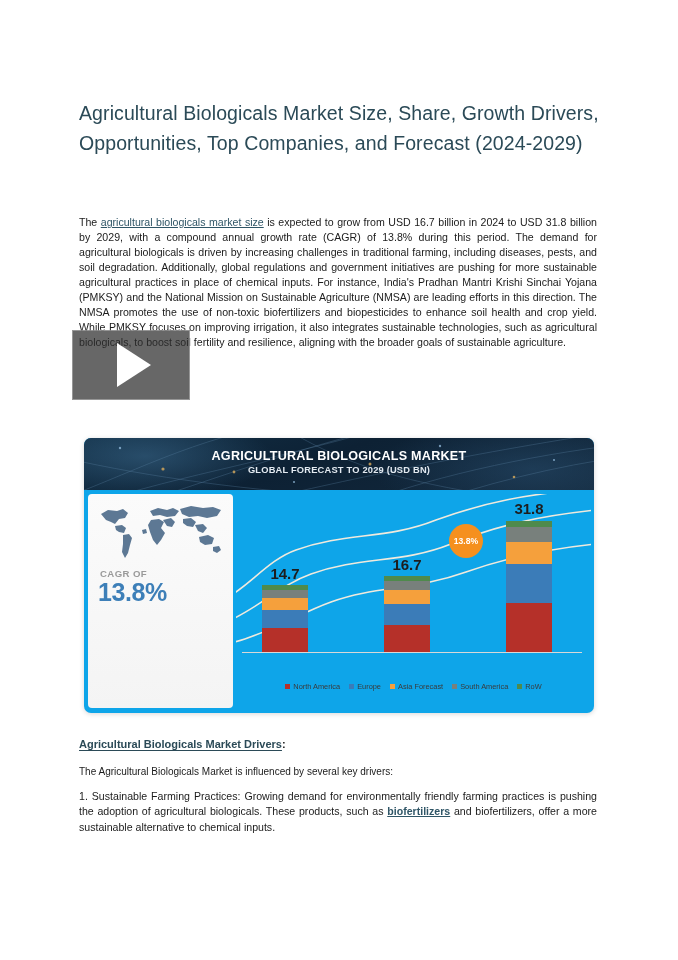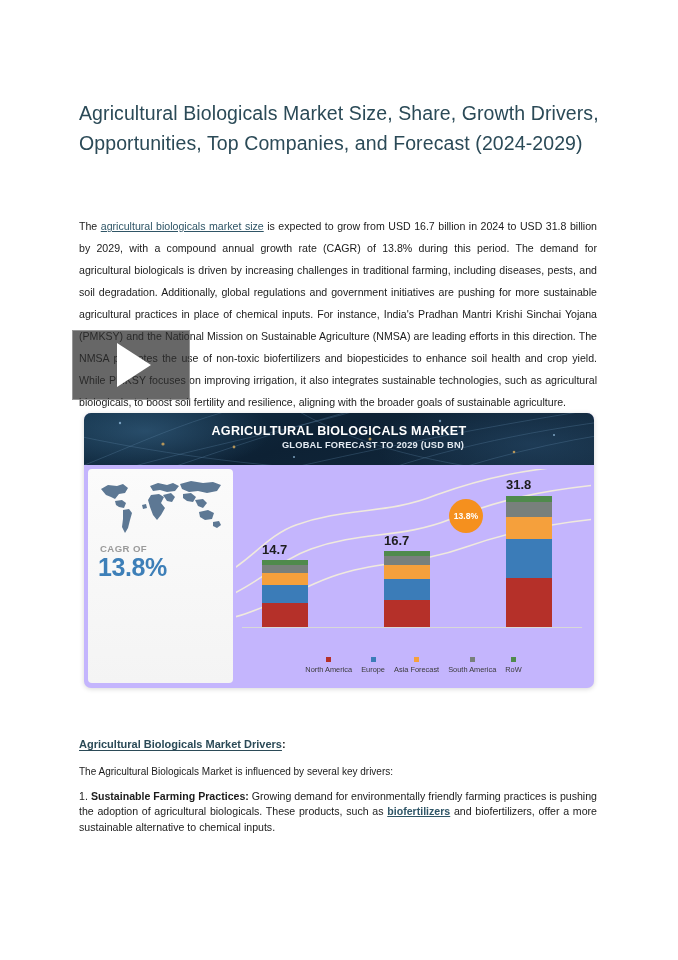--- a/index.html
+++ b/index.html
@@ -35,21 +35,21 @@
     letter-spacing: 0.1px;
   }
 
   
   .intro-para {
     position: absolute;
     left: 79px;
     top: 215px;
     width: 518px;
     font-size: 10.6px;
-    line-height: 22px;
+    line-height: 15px;
     color: #1b1b1b;
     text-align: justify;
     text-justify: inter-word;
   }
   .inline-link {
     color: #2f5566;
     text-decoration: underline;
     text-underline-offset: 1px;
   }
 
@@ -73,24 +73,24 @@
     border-left: 34px solid #ffffff;
     border-top: 22px solid transparent;
     border-bottom: 22px solid transparent;
     margin-left: 6px;
   }
 
   
   .infographic {
     position: absolute;
     left: 84px;
-    top: 413px;
+    top: 438px;
     width: 510px;
     height: 275px;
-    background: #c4b5fd;
+    background: #0ea5e9;
     border-radius: 7px;
     box-shadow: 0 1px 5px rgba(0,0,0,0.16);
     overflow: hidden;
   }
   .ig-header {
     position: absolute;
     left: 0; top: 0;
     width: 510px;
     height: 52px;
     background:
@@ -114,21 +114,20 @@
   .ig-subtitle {
     position: absolute;
     left: 0;
     top: 27px;
     width: 510px;
     text-align: center;
     color: #e3eaf1;
     font-size: 9.3px;
     font-weight: bold;
     letter-spacing: 0.2px;
-    padding-left: 34px;
   }
 
   
   .cagr-panel {
     position: absolute;
     left: 4px;
     top: 56px;
     width: 145px;
     height: 214px;
     background: linear-gradient(180deg,#fbfbfb 0%, #f4f4f4 100%);
@@ -204,21 +203,22 @@
     position: absolute;
     bottom: 0;
     width: 46px;
     display: flex;
     flex-direction: column-reverse;
   }
   .seg { width: 100%; }
   .bar-value {
     position: absolute;
     width: 46px;
-    font-size: 13px;
+    text-align: center;
+    font-size: 15px;
     font-weight: bold;
     color: #1d1d1d;
   }
   .cagr-bubble {
     position: absolute;
     width: 34px;
     height: 34px;
     border-radius: 50%;
     background: #f5901e;
     color: #ffffff;
@@ -232,21 +232,21 @@
     position: absolute;
     left: 0;
     top: 188px;
     width: 355px;
     display: flex;
     justify-content: center;
     gap: 9px;
     font-size: 7.4px;
     color: #3a3a3a;
   }
-  .legend-item { display: flex; align-items: center; gap: 3px; flex-direction: column; }
+  .legend-item { display: flex; align-items: center; gap: 3px; }
   .legend-swatch { width: 5px; height: 5px; display: inline-block; }
 
   
   .drivers-heading {
     position: absolute;
     left: 79px;
     top: 738px;
     font-size: 11px;
     color: #2b4a57;
     font-weight: bold;
@@ -266,21 +266,21 @@
   .driver-item {
     position: absolute;
     left: 79px;
     top: 789px;
     width: 518px;
     font-size: 10.6px;
     line-height: 15.3px;
     color: #1b1b1b;
     text-align: justify;
   }
-  .driver-item b { font-weight: bold; }
+  .driver-item b { font-weight: normal; }
   .driver-item .biolink {
     color: #2f5566;
     font-weight: bold;
     text-decoration: underline;
     text-underline-offset: 1px;
   }
 </style>
 </head>
 <body>
 

